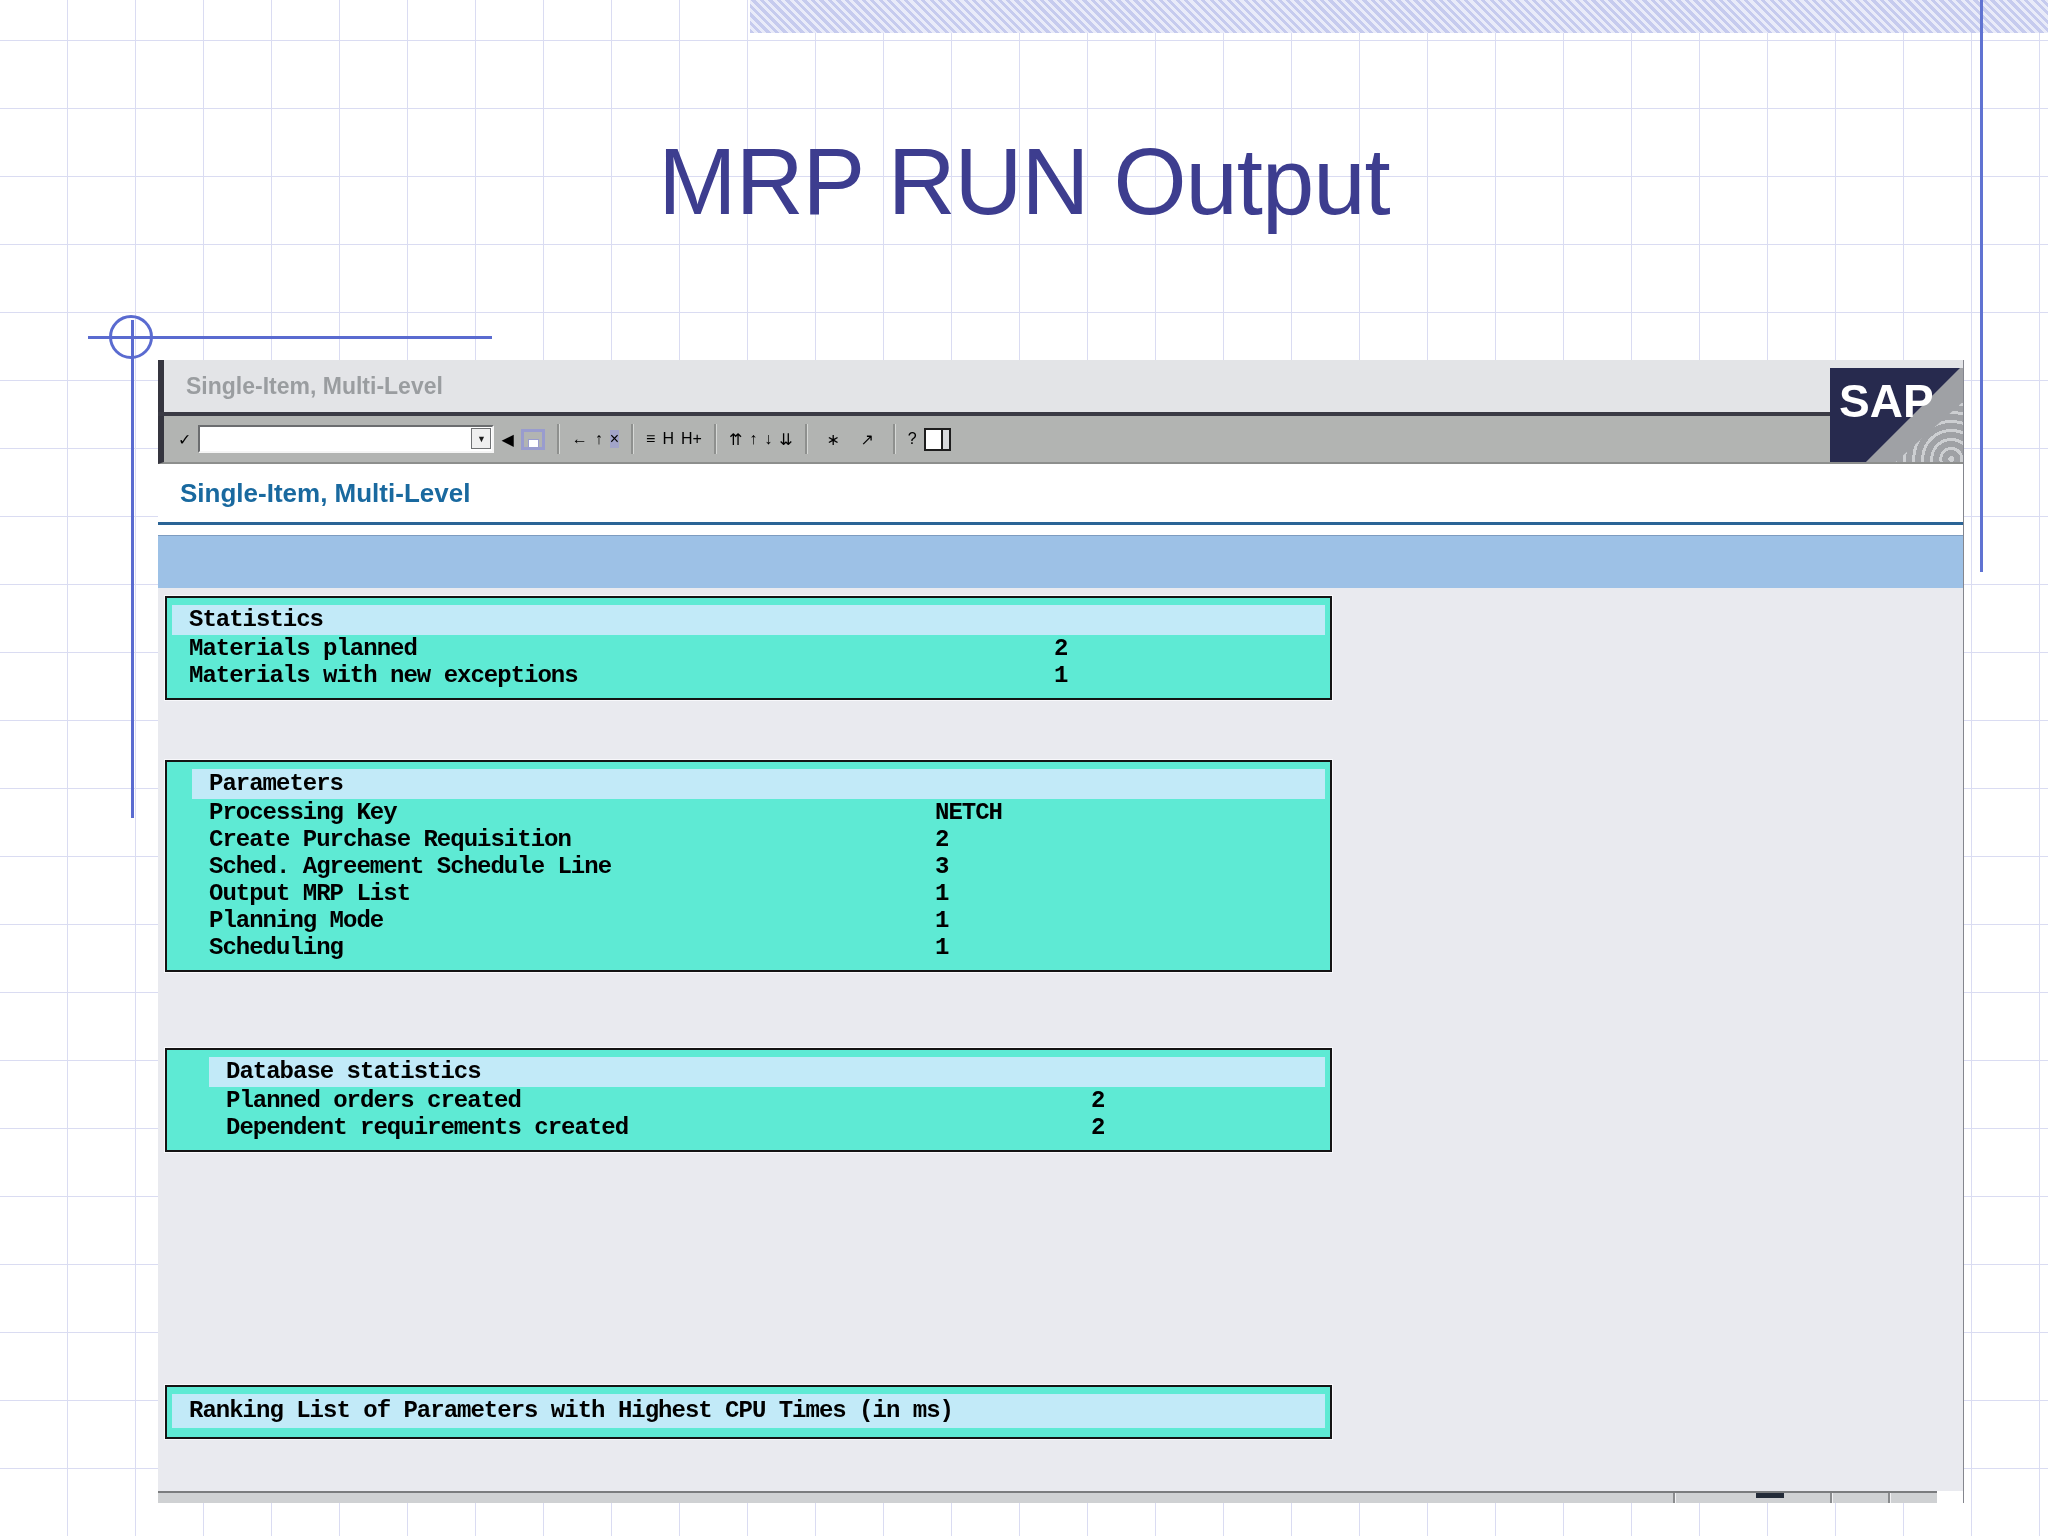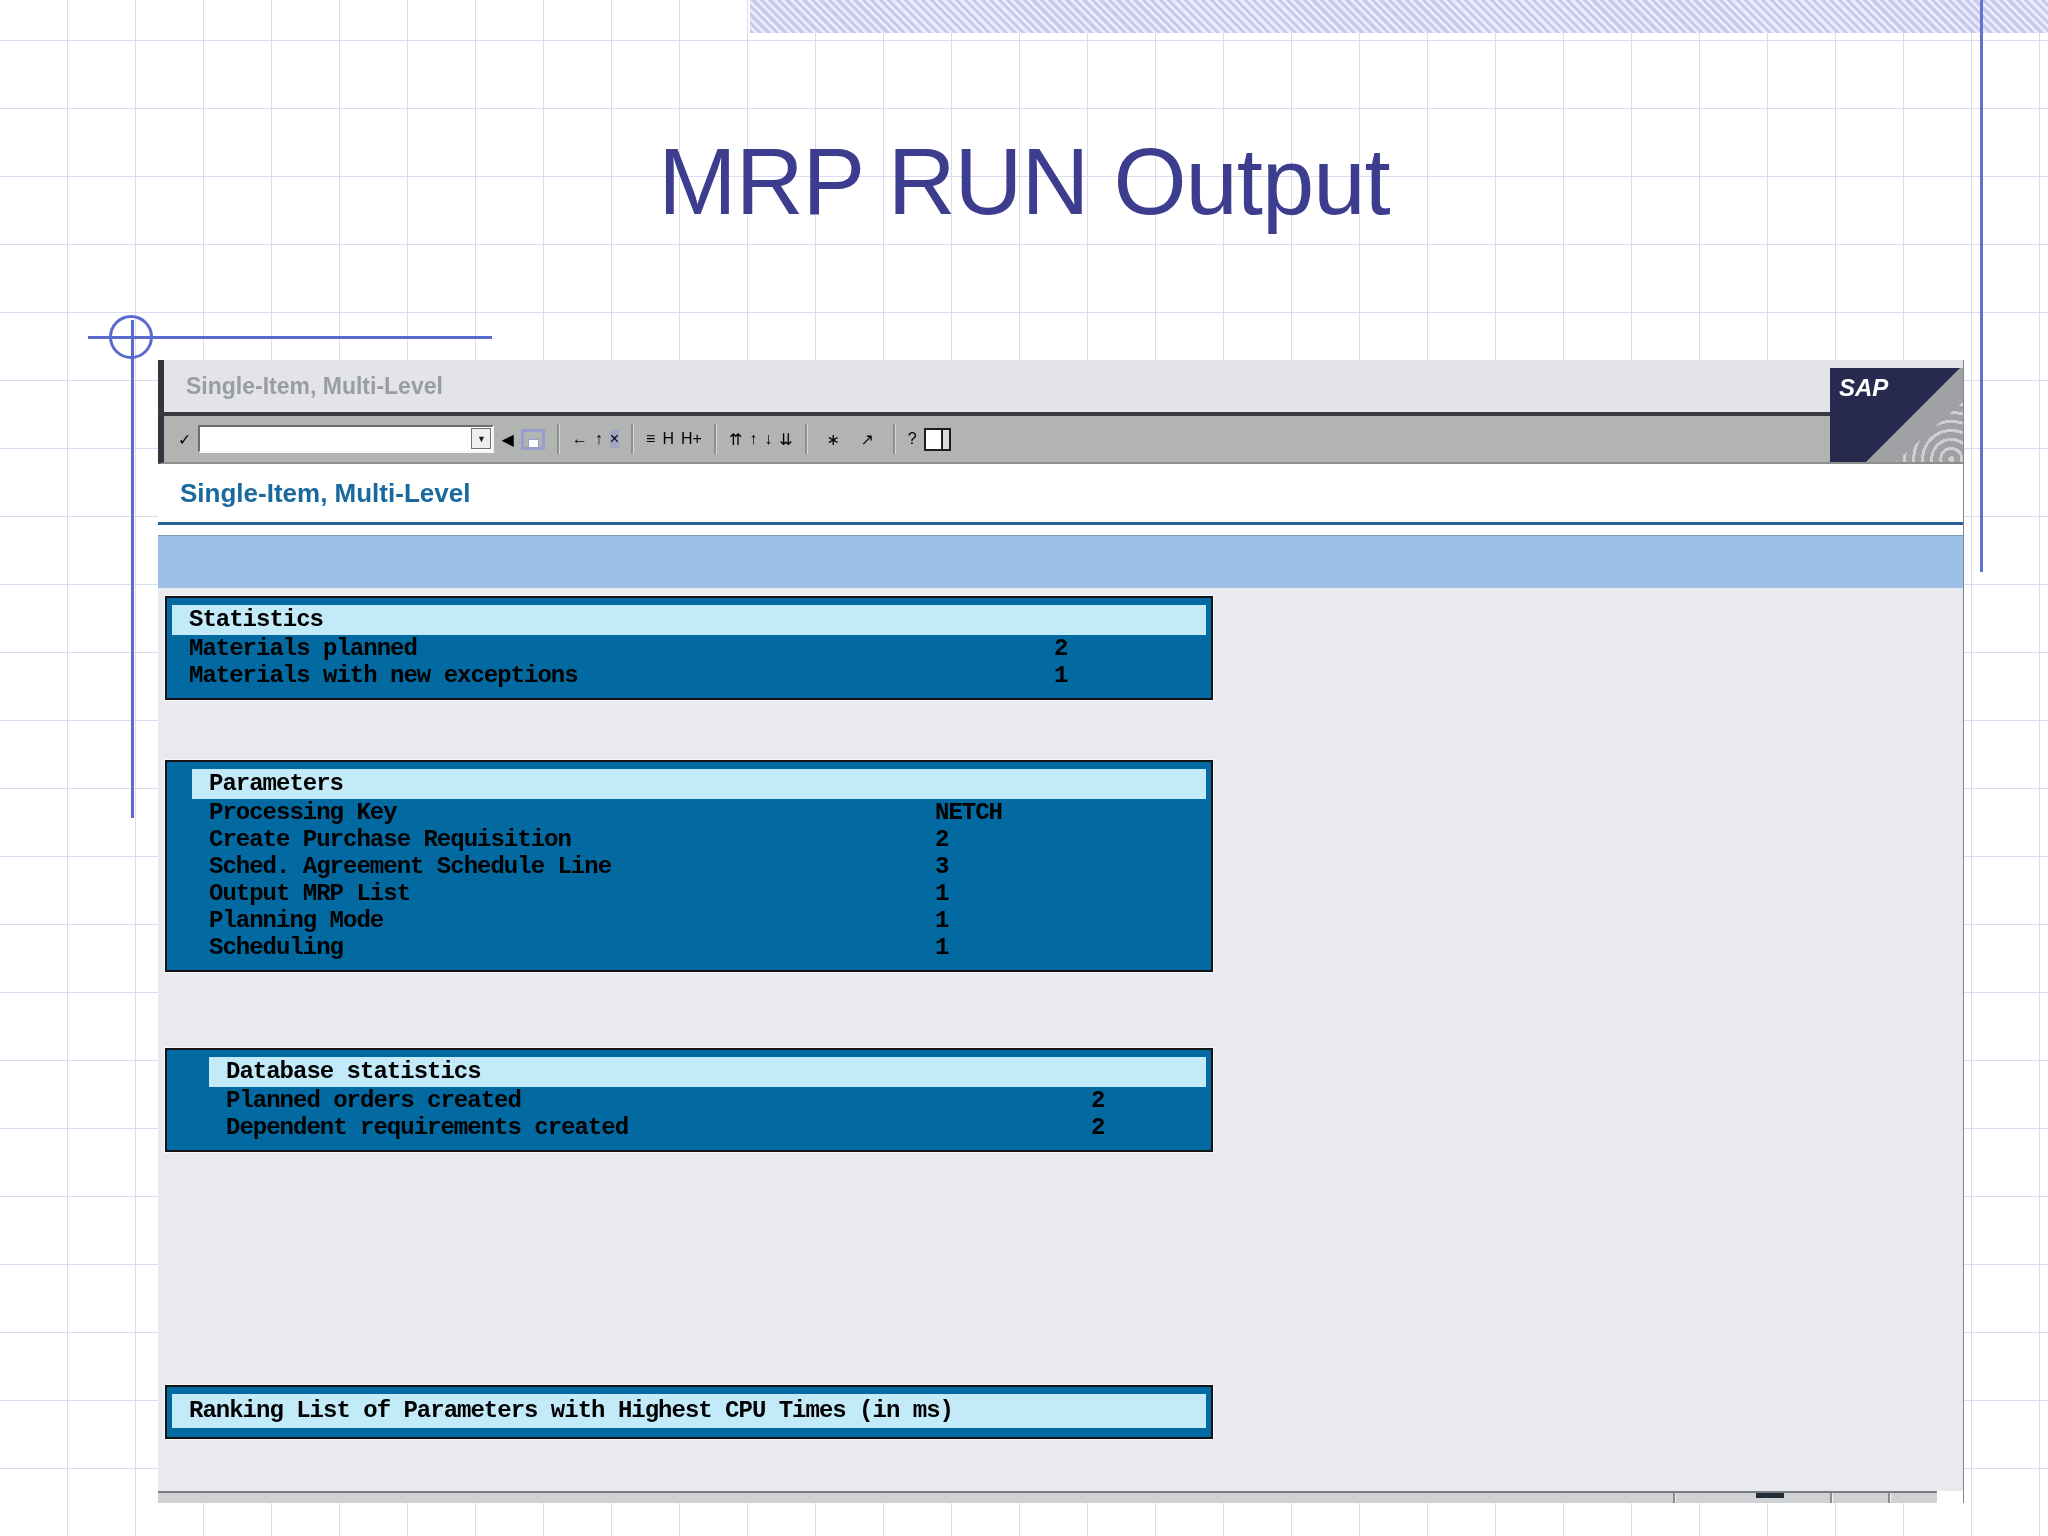--- a/index.html
+++ b/index.html
@@ -50,32 +50,32 @@
   .helpicon{width:26px;height:28px;border:3px solid #26262e;border-radius:50%;background:#fff;
     font-size:17px;font-weight:700;color:#1a1a1a;text-align:center;line-height:23px;box-sizing:border-box;}
   .layouticon{width:27px;height:23px;border:2px solid #1e1e1e;background:#fff;position:relative;box-sizing:border-box;}
   .layouticon:after{content:"";position:absolute;right:0;top:0;width:8px;height:100%;background:#d8dadc;border-left:2px solid #1e1e1e;box-sizing:border-box;}
 
   .sap-logo{position:absolute;left:1672px;top:8px;width:133px;height:94px;
     background:linear-gradient(135deg,#272a4e 0 57%,#9fa1a5 57.5% 100%);overflow:hidden;}
   .sap-logo-swirl{position:absolute;right:-12px;bottom:-14px;width:95px;height:85px;
     background:repeating-radial-gradient(circle at 75% 80%, #cdcfd2 0 3px, rgba(160,162,166,0) 3px 9px);
     clip-path:polygon(100% 0, 100% 100%, 0 100%);}
-  .sap-logo-text{position:absolute;left:9px;top:6px;color:#fff;font-size:24px;font-weight:700;font-style:italic;letter-spacing:0px;}
+  .sap-logo-text{position:absolute;left:9px;top:6px;color:#fff;font-size:46px;font-weight:700;letter-spacing:0px;}
 
   .screen-header{position:absolute;left:0;top:104px;width:100%;height:58px;background:#fff;}
   .screen-title{position:absolute;left:22px;top:14px;font-size:26px;font-weight:700;color:#19699f;}
   .header-rule{position:absolute;left:0;top:162px;width:100%;height:3px;background:#2a6496;}
   .header-gap{position:absolute;left:0;top:165px;width:100%;height:10px;background:#fff;}
   .app-toolbar{position:absolute;left:0;top:175px;width:100%;height:63px;background:#9dc1e6;
     border-top:1px solid #7d9cc0;border-bottom:1px solid #86a6ca;box-sizing:border-box;}
   .content{position:absolute;left:0;top:228px;width:100%;height:903px;background:#e9eaef;}
 
   
-  .obox{position:absolute;left:7px;width:1048px;background:#0369a1;border:2px solid #141414;
+  .obox{position:absolute;left:7px;width:1167px;background:#5eead4;border:2px solid #141414;
     box-sizing:border-box;padding:7px 0 9px 0;box-shadow:0 0 0 1px rgba(250,250,252,.9);}
   .obox .hdr{margin:0 5px;height:30px;line-height:30px;background:#c2eaf8;
     font-family:"Liberation Mono",monospace;font-weight:700;font-size:24px;color:#000;
     padding-left:17px;letter-spacing:-1px;white-space:nowrap;}
   .obox .row{position:relative;height:27px;line-height:27px;margin:0 5px;padding-left:17px;
     font-family:"Liberation Mono",monospace;font-weight:700;font-size:24px;color:#000;
     letter-spacing:-1px;white-space:nowrap;}
   .obox .value{position:absolute;top:0;}
   .v-stats .value{left:882px;}
   .v-params .value{left:743px;}

